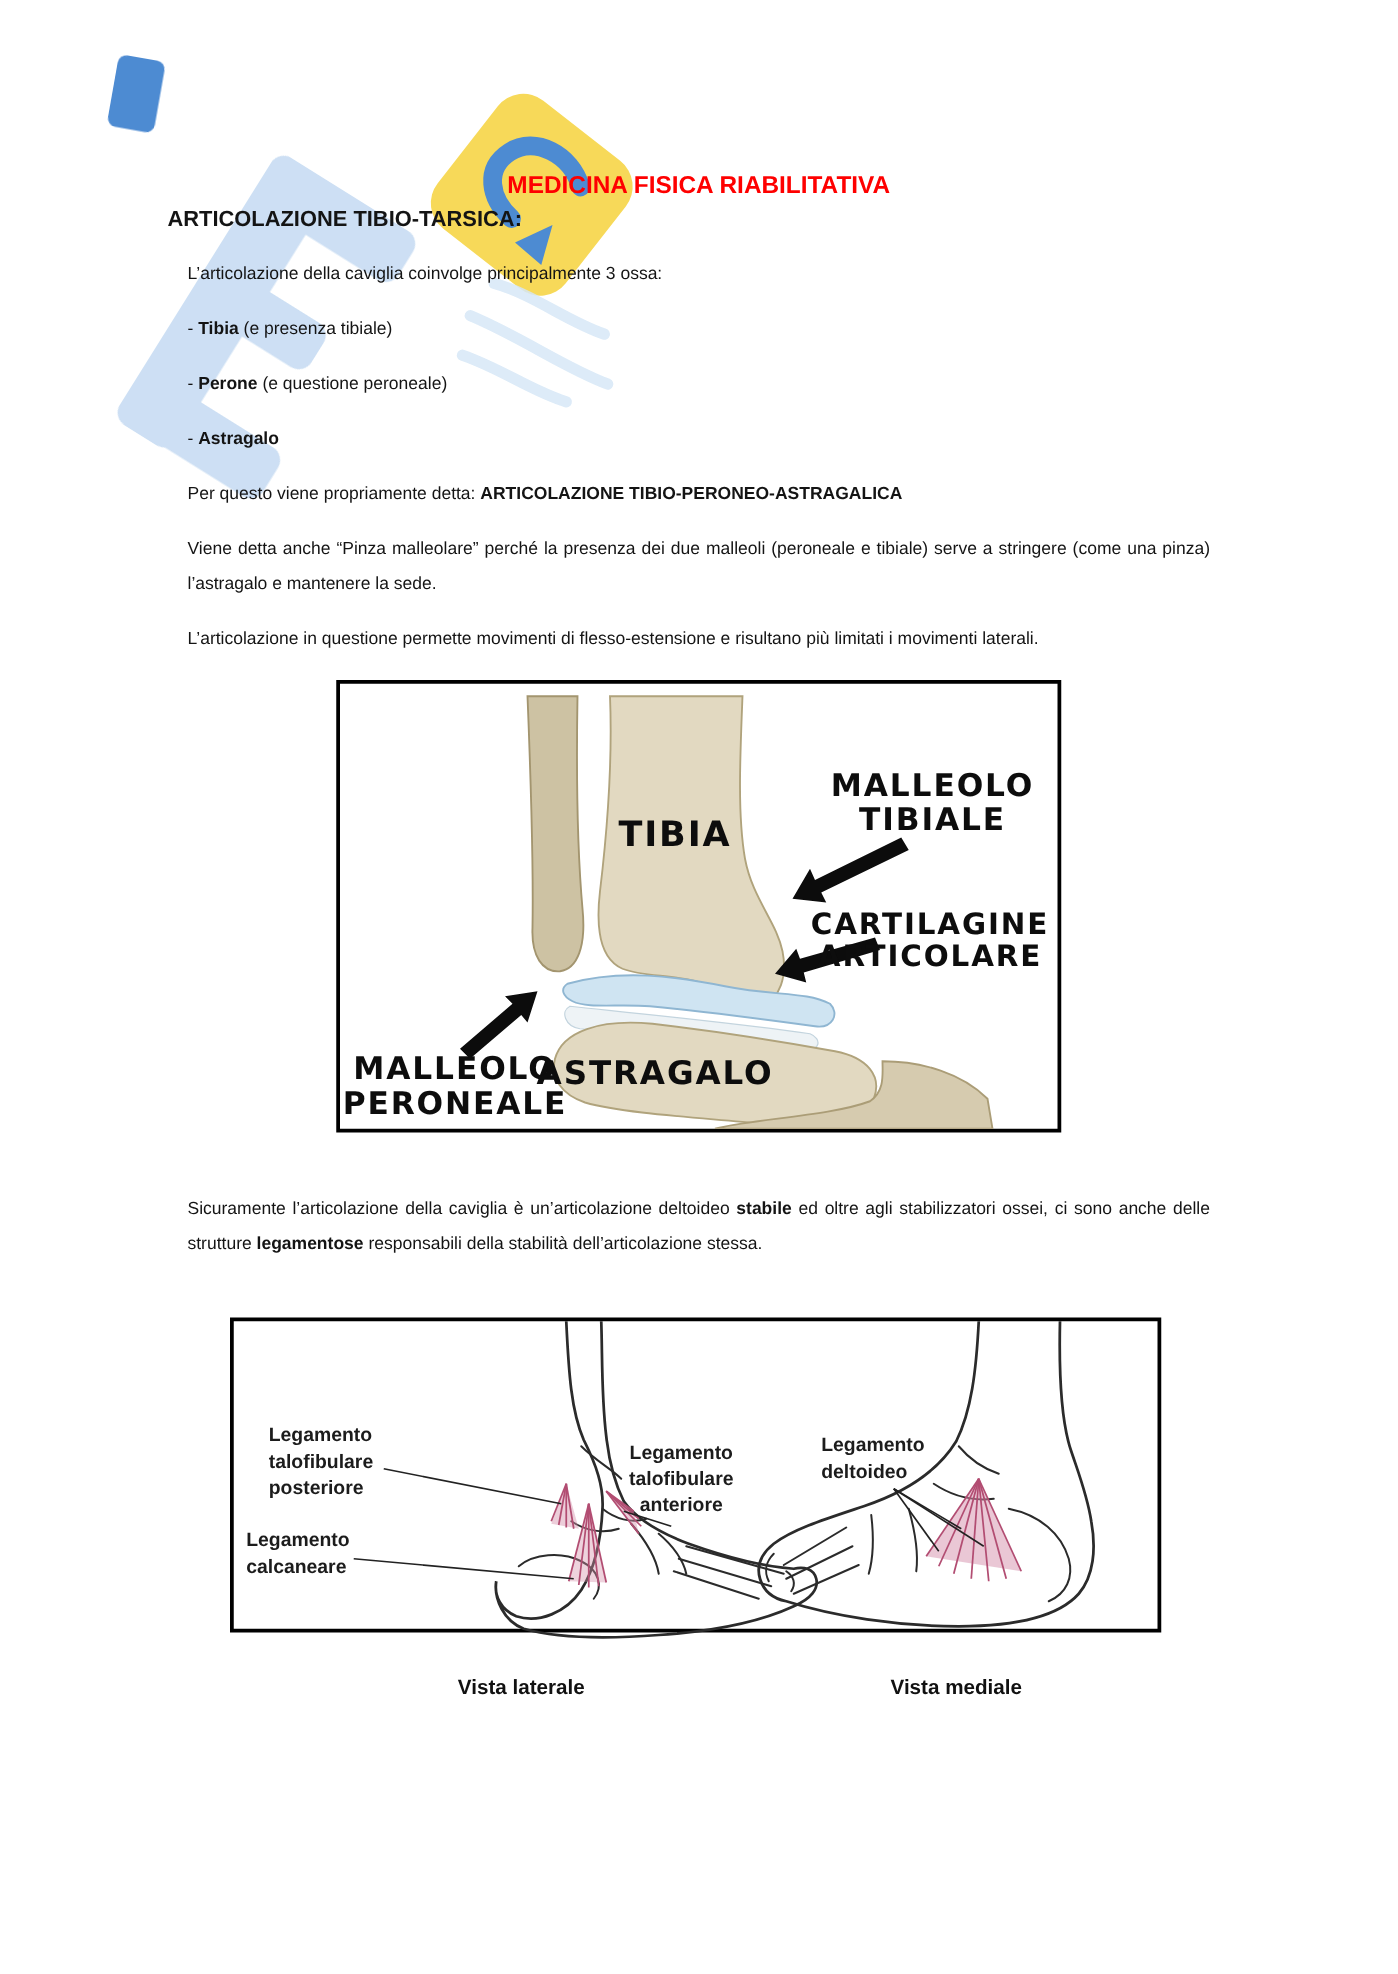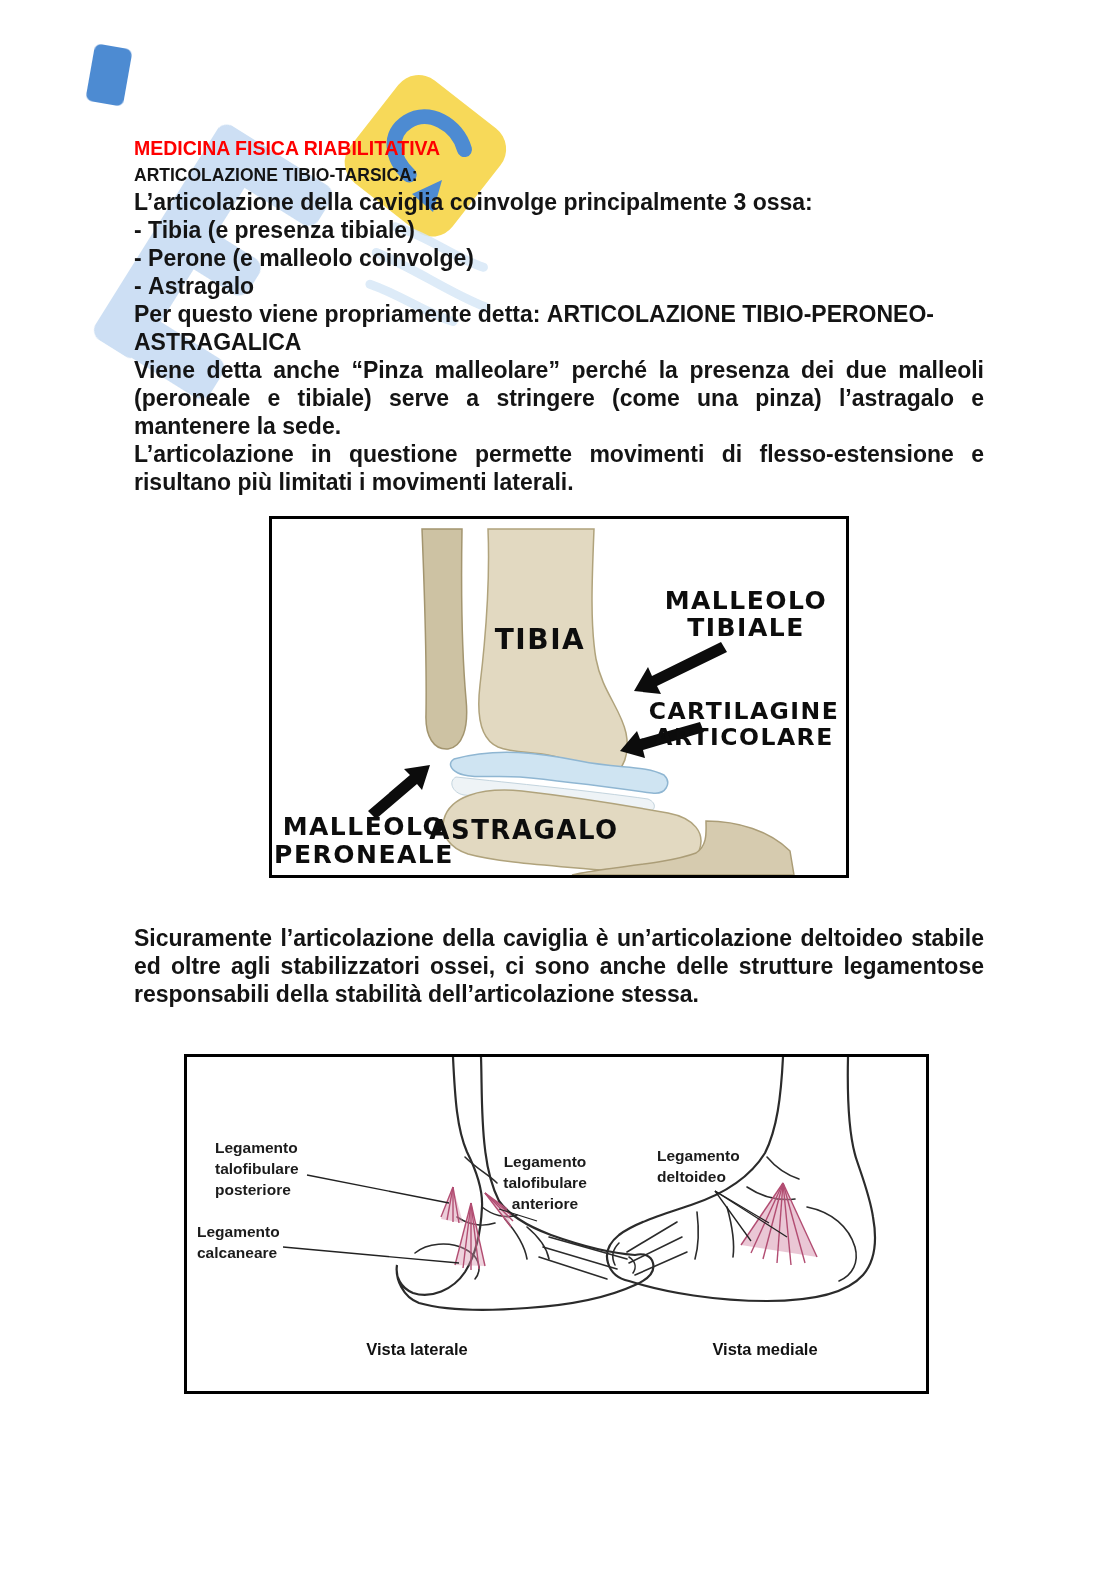--- a/index.html
+++ b/index.html
@@ -23,59 +23,58 @@
     pointer-events: none;
   }
   .content {
     position: absolute;
     left: 134px;
     top: 136px;
     width: 850px;
   }
   .doc-title {
     margin: 0;
-    text-align: left;
+    text-align: center;
     font-size: 19.5px;
     line-height: 24px;
     font-weight: bold;
     color: #fe0000;
   }
   .heading {
     margin: 44px 0 0 0;
     font-size: 19.5px;
     line-height: 26px;
     font-weight: bold;
   }
   .heading .red { color: #fe0000; text-decoration: underline; }
   .heading .colon { color: #141414; }
   .subheading {
     margin: 2px 0 0 0;
     font-size: 17.5px;
     line-height: 26px;
     font-weight: bold;
   }
   p.body {
-    margin: 0;
-    font-size: 23px;
+    margin: 16px;
+    font-size: 14px;
     line-height: 28px;
     text-align: justify;
-    font-weight: bold;
   }
   p.body.noj { text-align: left; }
   .figure1 {
     margin: 20px auto 0 auto;
     width: 580px;
     height: 362px;
     border: 3px solid #000;
     background: #fff;
   }
   .figure2 {
     margin: 46px 0 0 50px;
     width: 745px;
-    height: 340px;
+    height: 252px;
     border: 3px solid #000;
     background: #fff;
   }
   .p-after-fig { margin-top: 46px !important; }
   figure { padding: 0; }
   .fig1-label {
     font-family: "DejaVu Sans", sans-serif;
     font-weight: bold;
     letter-spacing: 1.5px;
     fill: #0d0d0d;
@@ -123,21 +122,21 @@
   <div class="content">
 
     <h1 class="doc-title">MEDICINA FISICA RIABILITATIVA</h1>
 
 
     <h3 class="subheading">ARTICOLAZIONE TIBIO-TARSICA:</h3>
 
     <p class="body noj">L’articolazione della caviglia coinvolge principalmente 3 ossa:</p>
 
     <p class="body noj"><span>- </span><b>Tibia</b><span> (e presenza tibiale)</span></p>
-    <p class="body noj"><span>- </span><b>Perone</b><span> (e malleolo coinvolge)</span></p>
+    <p class="body noj"><span>- </span><b>Perone</b><span> (e questione peroneale)</span></p>
     <p class="body noj"><span>- </span><b>Astragalo</b><span></span></p>
 
     <p class="body noj"><span>Per questo viene propriamente detta: </span><b>ARTICOLAZIONE TIBIO-PERONEO-ASTRAGALICA</b></p>
 
     <p class="body">Viene detta anche “Pinza malleolare” perché la presenza dei due malleoli (peroneale e tibiale) serve a stringere (come una pinza) l’astragalo e mantenere la sede.</p>
     <p class="body">L’articolazione in questione permette movimenti di flesso-estensione e risultano più limitati i movimenti laterali.</p>
 
     <figure class="figure1">
       <svg viewBox="0 0 574 356" width="574" height="356">
 

